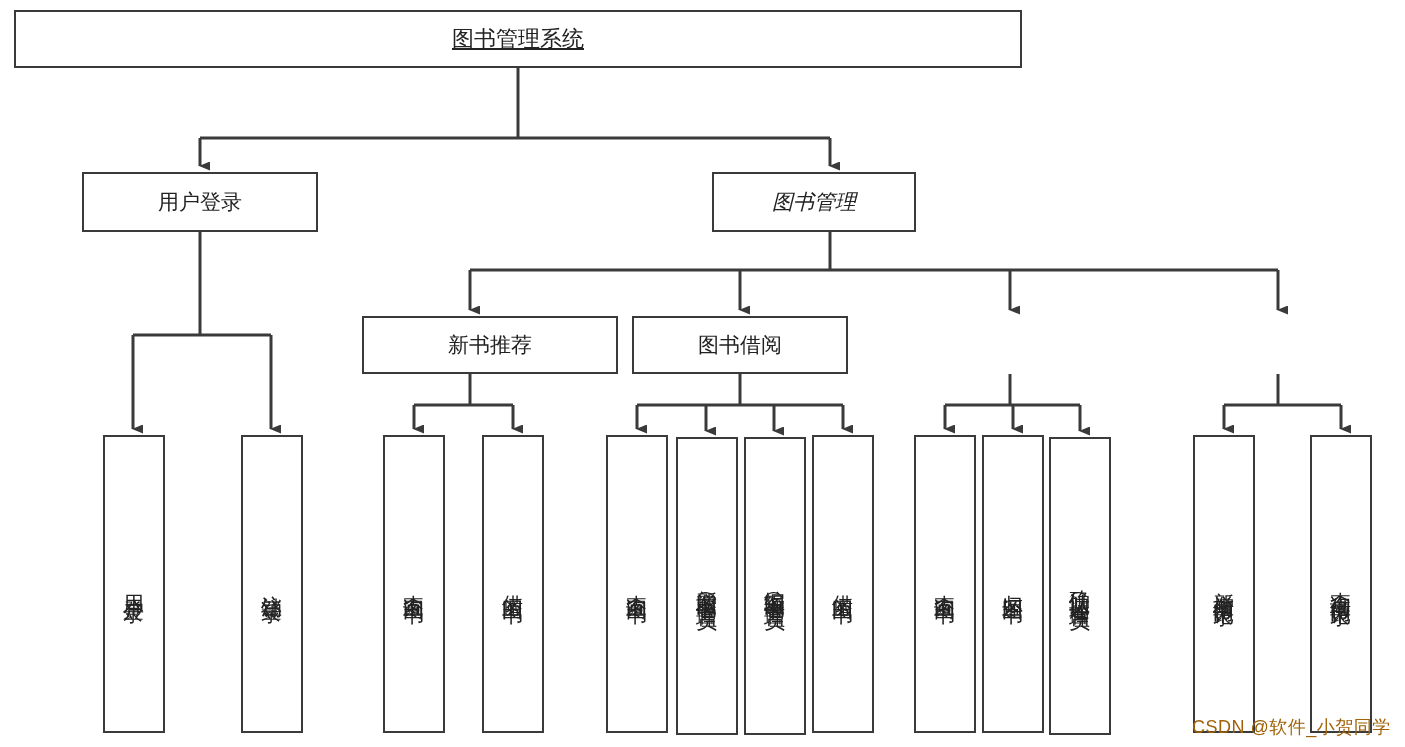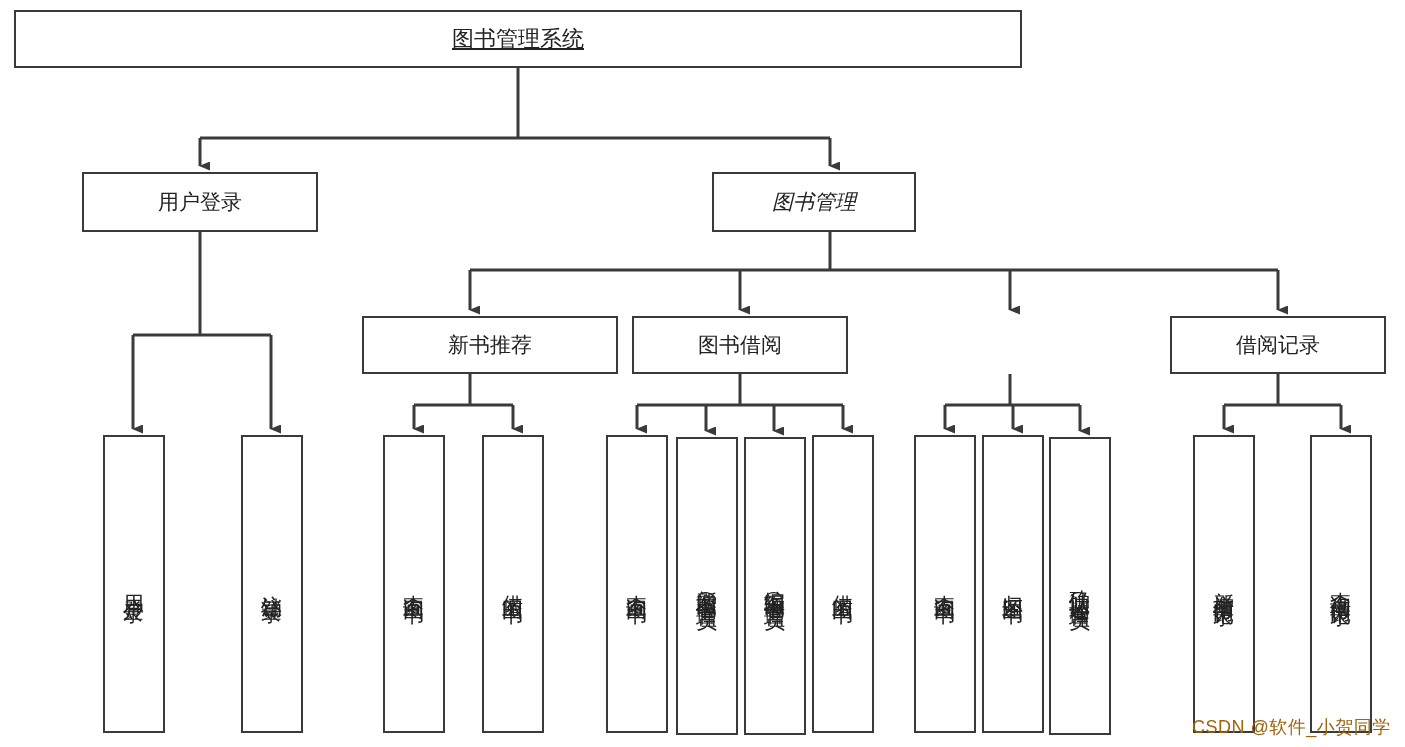--- a/index.html
+++ b/index.html
@@ -137,23 +137,20 @@
   <div class="node horiz" style="left:712px; top:172px; width:204px; height:60px;font-style:italic;">
     <span class="node-label">图书管理</span>
   </div>
 
   <div class="node horiz" style="left:362px; top:316px; width:256px; height:58px;">
     <span class="node-label">新书推荐</span>
   </div>
   <div class="node horiz" style="left:632px; top:316px; width:216px; height:58px;">
     <span class="node-label">图书借阅</span>
   </div>
-  <div class="node horiz" style="left:1170px; top:316px; width:216px; height:58px;">
-    <span class="node-label">借阅记录</span>
-  </div>
 
   <div class="node vert" style="left:103px; top:435px; width:62px; height:298px;">
     <span class="node-label">用户登录</span>
   </div>
   <div class="node vert" style="left:241px; top:435px; width:62px; height:298px;">
     <span class="node-label">注销登录</span>
   </div>
 
   <div class="node vert" style="left:383px; top:435px; width:62px; height:298px;">
     <span class="node-label">查询图书</span>

